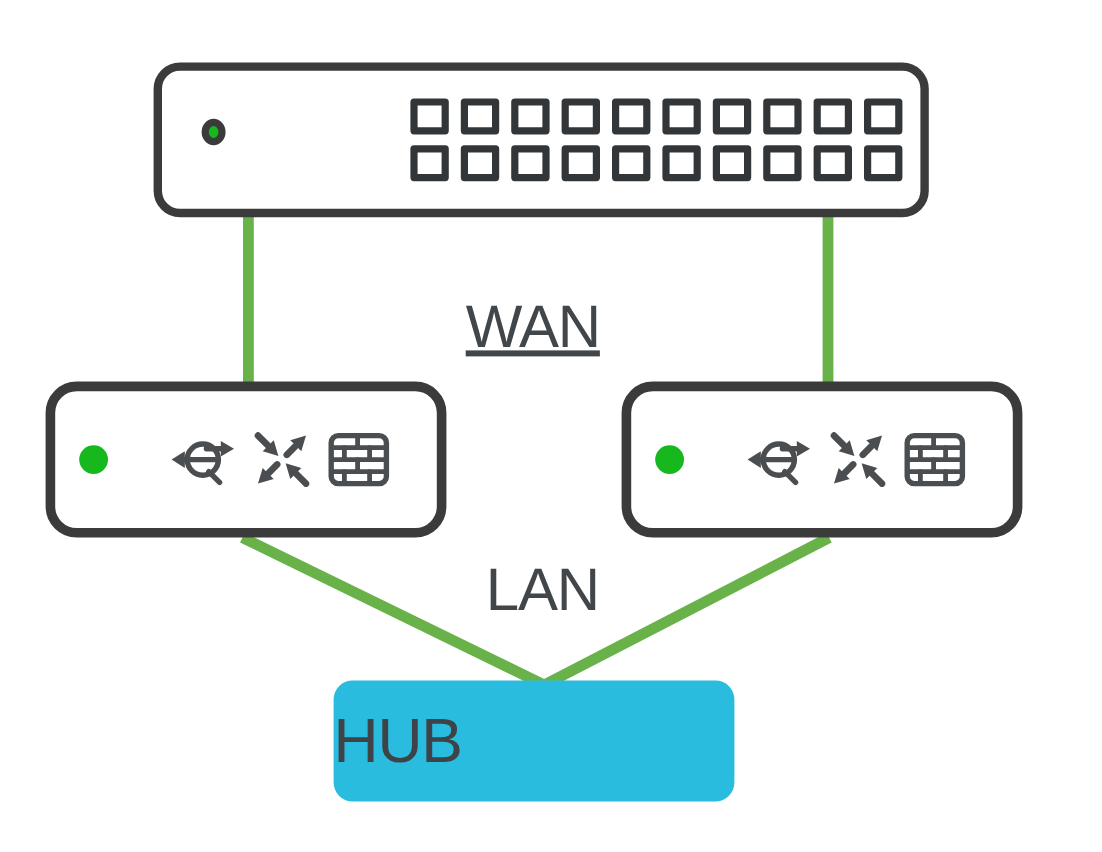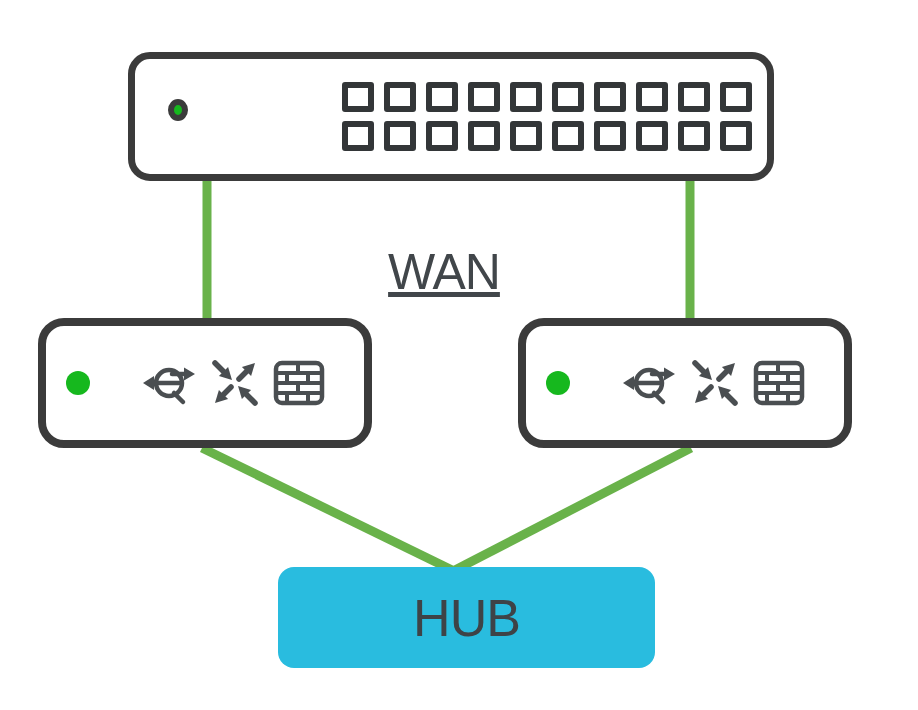--- a/index.html
+++ b/index.html
@@ -110,26 +110,25 @@
     letter-spacing: -1px;
     color: var(--label-text);
     line-height: 1;
   }
   .wan-label { left: 334px; top: 247px; text-decoration: underline; }
   .lan-label { left: 342px; top: 466px; }
 
   
   .hub {
     left: 278px; top: 567px;
-    width: 377px; height: 101px;
+    width: 334px; height: 101px;
     background: var(--hub-fill);
     border-radius: 16px;
     display: flex;
     align-items: center;
-    justify-content: center;
     font-size: 52px;
     letter-spacing: -1px;
     color: var(--hub-text);
   }
 </style>
 </head>
 <body>
 
 <div class="canvas">
 
@@ -233,18 +232,19 @@
         <line class="stroke" x1="25" y1="4" x2="25" y2="13" stroke-width="4"></line>
         <line class="stroke" x1="14" y1="13" x2="14" y2="23" stroke-width="4"></line>
         <line class="stroke" x1="35" y1="13" x2="35" y2="23" stroke-width="4"></line>
         <line class="stroke" x1="25" y1="23" x2="25" y2="33" stroke-width="4"></line>
         <line class="stroke" x1="14" y1="33" x2="14" y2="42" stroke-width="4"></line>
         <line class="stroke" x1="35" y1="33" x2="35" y2="42" stroke-width="4"></line>
       </svg>
     </div>
   </div>
 
+  <div class="net-label lan-label">LAN</div>
 
   <div class="node hub">
     <span>HUB</span>
   </div>
 
 </div>
 
 </body></html>

